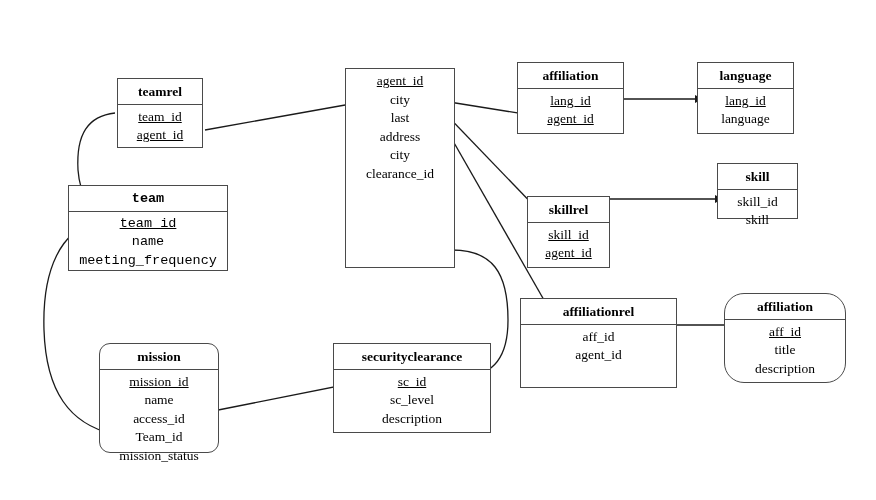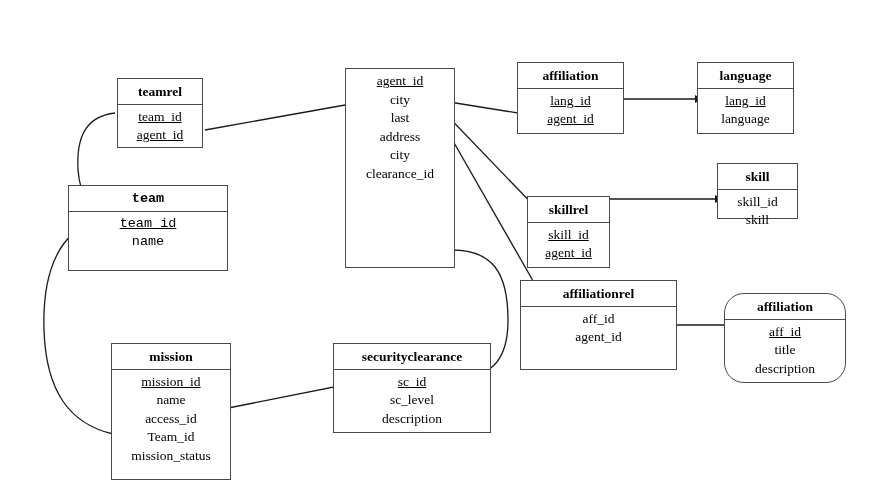--- a/index.html
+++ b/index.html
@@ -139,41 +139,42 @@
       <div class="attr">skill_id</div>
       <div class="attr">skill</div>
     </div>
   </div>
 
   <div class="entity" style="left:68px; top:185px; width:160px; height:86px;font-family:Liberation Mono, monospace;">
     <div class="ent-title">team</div>
     <div class="ent-attrs">
       <div class="attr pk">team_id</div>
       <div class="attr">name</div>
+      <div class="attr">meeting_frequency</div>
     </div>
   </div>
 
-  <div class="entity" style="left:520px; top:280px; width:157px; height:90px;">
+  <div class="entity" style="left:520px; top:298px; width:157px; height:90px;">
     <div class="ent-title">affiliationrel</div>
     <div class="ent-attrs">
       <div class="attr">aff_id</div>
       <div class="attr">agent_id</div>
     </div>
   </div>
 
   <div class="entity" style="left:724px; top:293px; width:122px; height:90px;border-radius:20px;">
     <div class="ent-title">affiliation</div>
     <div class="ent-attrs">
       <div class="attr pk">aff_id</div>
       <div class="attr">title</div>
       <div class="attr">description</div>
     </div>
   </div>
 
-  <div class="entity" style="left:111px; top:343px; width:120px; height:137px;">
+  <div class="entity" style="left:99px; top:343px; width:120px; height:110px;border-radius:11px;">
     <div class="ent-title">mission</div>
     <div class="ent-attrs">
       <div class="attr pk">mission_id</div>
       <div class="attr">name</div>
       <div class="attr">access_id</div>
       <div class="attr">Team_id</div>
       <div class="attr">mission_status</div>
     </div>
   </div>
 

